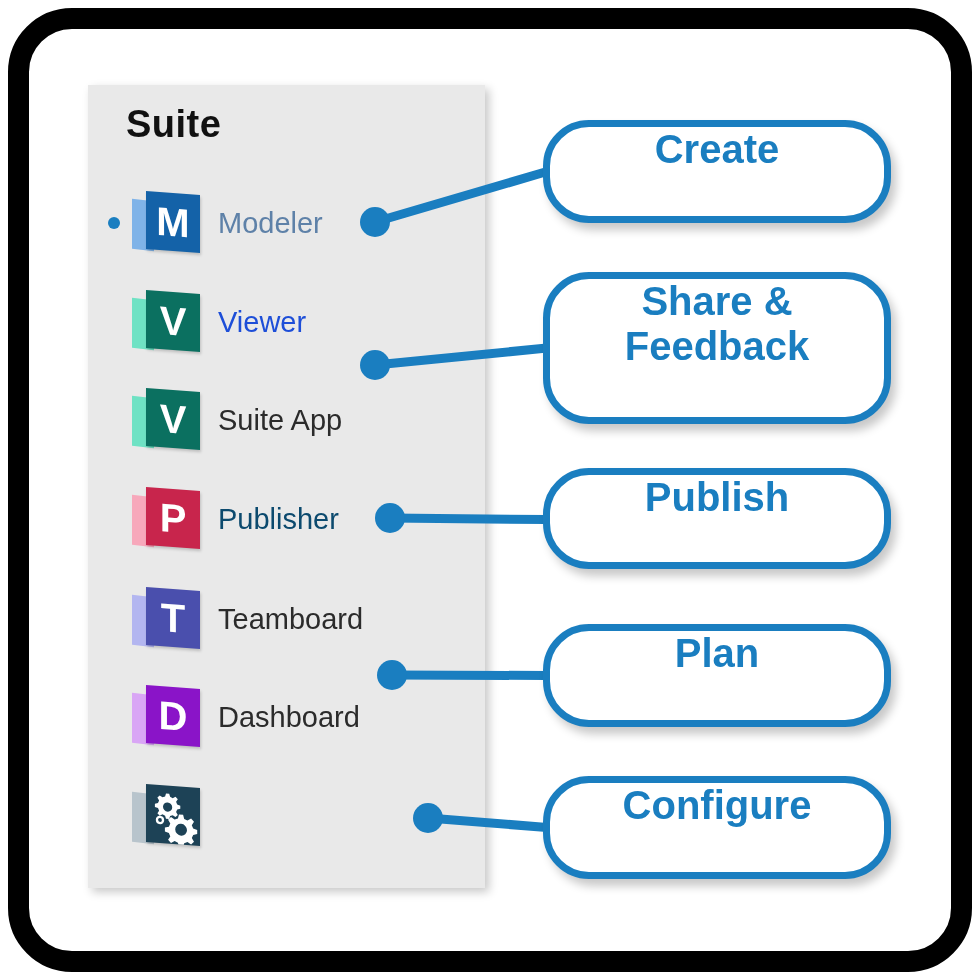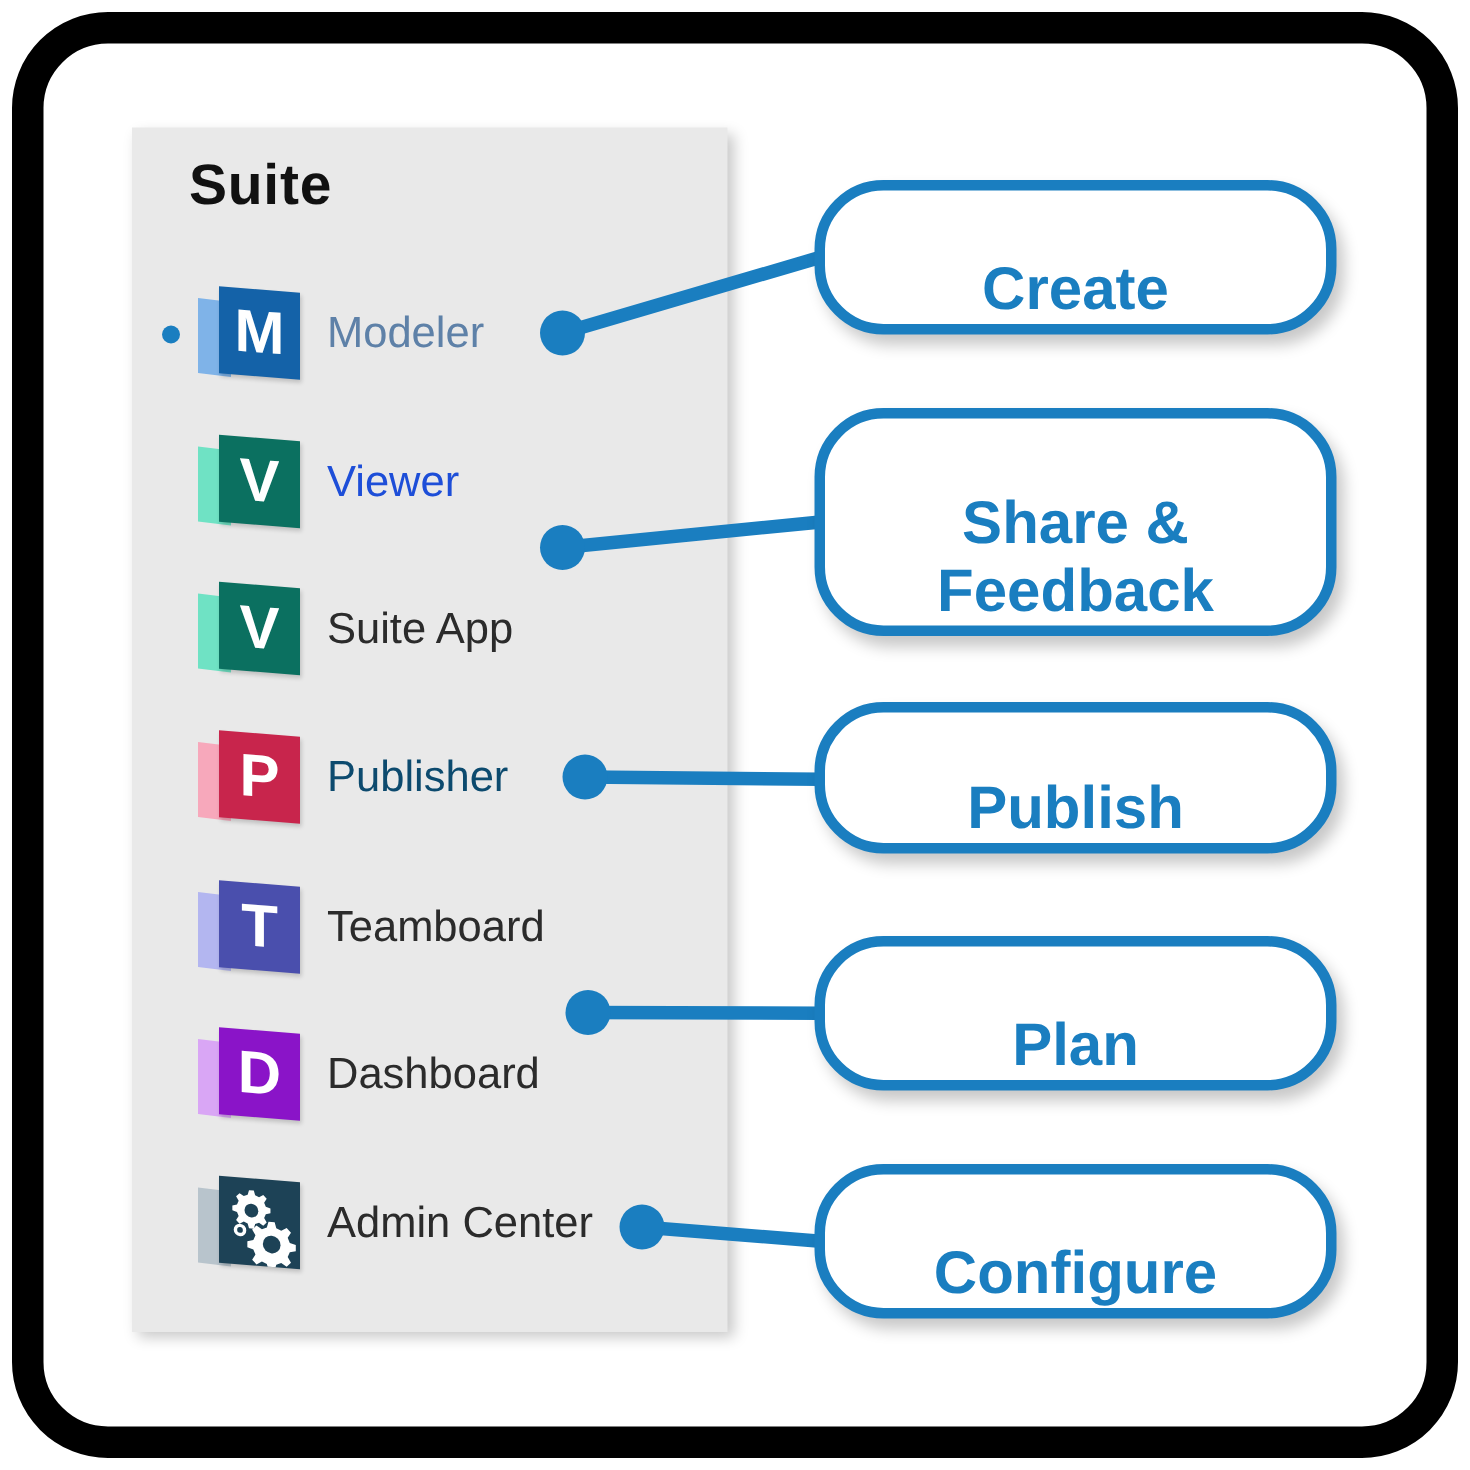--- a/index.html
+++ b/index.html
@@ -117,21 +117,21 @@
   }
 
   
   .callout {
     position: absolute;
     box-sizing: border-box;
     background: #ffffff;
     border: 7px solid #1a7ec0;
     border-radius: 46px;
     display: flex;
-    align-items: flex-end;
+    align-items: flex-start;
     justify-content: center;
     text-align: center;
     color: #1a7ec0;
     font-size: 40px;
     font-weight: bold;
     line-height: 1.12;
     box-shadow: 5px 7px 10px rgba(0,0,0,0.22);
     padding: 0 14px;
   }
 </style>
@@ -202,21 +202,20 @@
                 <g fill="#ffffff">
                   <path d="M20 8 l3.2 .0 .9 3.1 2.6 1.1 2.8-1.7 2.3 2.3 -1.7 2.8 1.1 2.6 3.1 .9 0 3.2 -3.1 .9 -1.1 2.6 1.7 2.8 -2.3 2.3 -2.8-1.7 -2.6 1.1 -.9 3.1 -3.2 0 -.9-3.1 -2.6-1.1 -2.8 1.7 -2.3-2.3 1.7-2.8 -1.1-2.6 -3.1-.9 0-3.2 3.1-.9 1.1-2.6 -1.7-2.8 2.3-2.3 2.8 1.7 2.6-1.1z"></path>
                   <circle cx="21.6" cy="21.5" r="4.6" fill="#1d4256"></circle>
                   <path d="M33 28 l4.1 .0 1.1 4 3.3 1.4 3.6-2.2 2.9 2.9 -2.2 3.6 1.4 3.3 4 1.1 0 4.1 -4 1.1 -1.4 3.3 2.2 3.6 -2.9 2.9 -3.6-2.2 -3.3 1.4 -1.1 4 -4.1 0 -1.1-4 -3.3-1.4 -3.6 2.2 -2.9-2.9 2.2-3.6 -1.4-3.3 -4-1.1 0-4.1 4-1.1 1.4-3.3 -2.2-3.6 2.9-2.9 3.6 2.2 3.3-1.4z"></path>
                   <circle cx="35.1" cy="43.1" r="5.9" fill="#1d4256"></circle>
                   <circle cx="14" cy="35" r="4.2"></circle>
                   <circle cx="14" cy="35" r="1.9" fill="#1d4256"></circle>
                 </g>
               </svg></div>
           </div>
-          <div class="app-label" style="color: rgb(43, 43, 43);">Admin Center</div>
         </div>
       </div>
   </div>
 
   <svg id="connectors" viewBox="0 0 980 980" xmlns="http://www.w3.org/2000/svg">
       <line x1="375" y1="222" x2="547" y2="171.5" stroke="#1a7ec0" stroke-width="9" stroke-linecap="round"></line>
       <circle cx="375" cy="222" r="15" fill="#1a7ec0"></circle>
       <line x1="375" y1="365" x2="547" y2="348" stroke="#1a7ec0" stroke-width="9" stroke-linecap="round"></line>
       <circle cx="375" cy="365" r="15" fill="#1a7ec0"></circle>
       <line x1="390" y1="518" x2="547" y2="519.5" stroke="#1a7ec0" stroke-width="9" stroke-linecap="round"></line>

